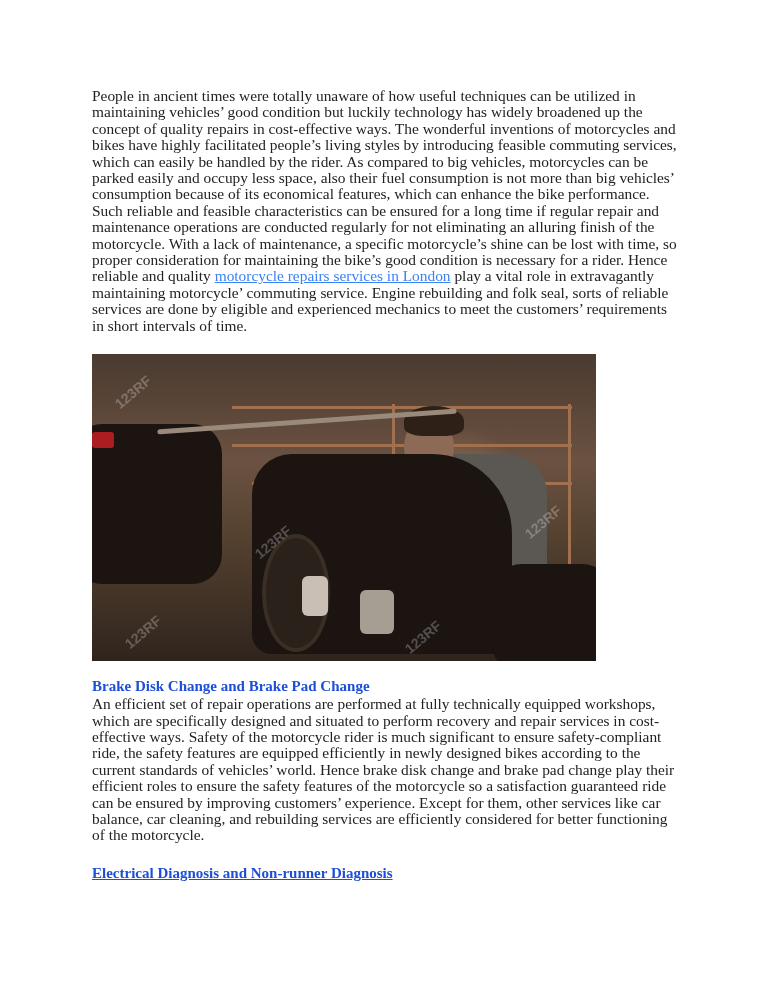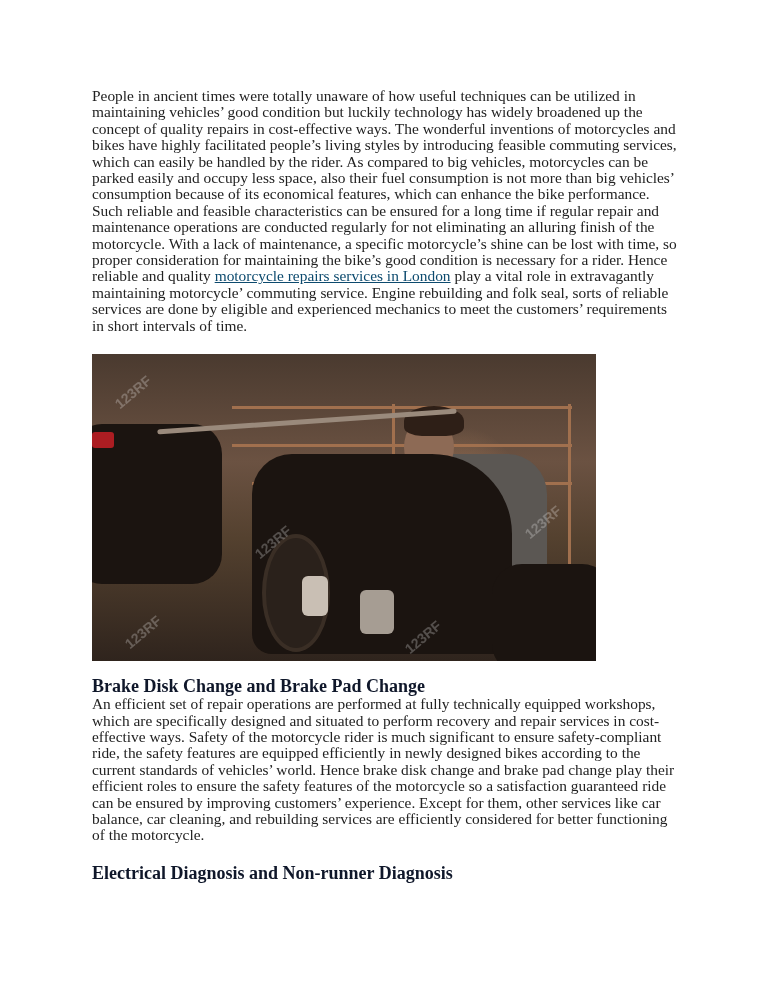--- a/index.html
+++ b/index.html
@@ -2,42 +2,42 @@
 <html><head>
 <meta charset="utf-8">
 <style>
   html, body { margin: 0; padding: 0; background: #ffffff; }
   body { width: 768px; height: 994px; position: relative; overflow: hidden; }
   .page {
     position: absolute; left: 92px; top: 88px; width: 590px;
     font-family: "Liberation Serif", serif; color: #222; font-size: 15.4px; line-height: 16.4px;
   }
   p { margin: 0; }
-  a.link { color: #0c4a6e; text-decoration: underline; }
+  a.link { color: #3b82f6; text-decoration: underline; }
   .figure {
     position: relative; width: 504px; height: 307px; margin-top: 20px;
     overflow: hidden;
     background:
       radial-gradient(ellipse 90px 110px at 370px 150px, rgba(190,140,100,0.55), transparent 70%),
       linear-gradient(180deg, #4a3a2f 0%, #6b5242 35%, #54412f 60%, #2f241d 100%);
   }
   .shelf { position: absolute; background: #a1704e; height: 3px; }
   .shelf-post { position: absolute; width: 3px; background: #a1704e; }
   .bike-shape { position: absolute; background: #1b1410; border-radius: 30px; }
   .handlebar { position: absolute; height: 5px; background: #9a8a7c; border-radius: 3px; }
   .person-head { position: absolute; border-radius: 50%; background: #8d6a55; }
   .person-hair { position: absolute; border-radius: 50% 50% 30% 30%; background: #2e1f17; }
   .person-shirt { position: absolute; background: #5b5753; border-radius: 40px 40px 10px 10px; }
   .tyre { position: absolute; border-radius: 50%; background: #2a211b; border: 4px solid #3a2e25; }
   .tank-light { position: absolute; background: #c61f26; border-radius: 3px; opacity: .85; }
   .chrome { position: absolute; background: #c9bfb4; border-radius: 6px; }
   .wm { position: absolute; color: rgba(255,255,255,0.25); font-family: "Liberation Sans", sans-serif; font-size: 14px; font-weight: bold; transform: rotate(-40deg); }
   h2 {
-    font-family: "Liberation Serif", serif; font-weight: bold; font-size: 18px;
-    margin: 15px 0 0 0; line-height: 20px; color: #0f172a;
+    font-family: "Liberation Serif", serif; font-weight: bold; font-size: 15px;
+    margin: 15px 0 0 0; line-height: 20px; color: #1d4ed8;
   }
 </style>
 </head>
 <body>
 
 <div class="page">
   <p><span>People in ancient times were totally unaware of how useful techniques can be utilized in maintaining vehicles’ good condition but luckily technology has widely broadened up the concept of quality repairs in cost-effective ways. The wonderful inventions of motorcycles and bikes have highly facilitated people’s living styles by introducing feasible commuting services, which can easily be handled by the rider. As compared to big vehicles, motorcycles can be parked easily and occupy less space, also their fuel consumption is not more than big vehicles’ consumption because of its economical features, which can enhance the bike performance. Such reliable and feasible characteristics can be ensured for a long time if regular repair and maintenance operations are conducted regularly for not eliminating an alluring finish of the motorcycle. With a lack of maintenance, a specific motorcycle’s shine can be lost with time, so proper consideration for maintaining the bike’s good condition is necessary for a rider. Hence reliable and quality </span><a class="link" href="#">motorcycle repairs services in London</a><span> play a vital role in extravagantly maintaining motorcycle’ commuting service. Engine rebuilding and folk seal, sorts of reliable services are done by eligible and experienced mechanics to meet the customers’ requirements in short intervals of time.</span></p>
 
   <div class="figure" title="Mechanic with beard working on a motorcycle in a workshop">
     <div class="shelf" style="left:140px;top:52px;width:340px;"></div>
@@ -59,14 +59,14 @@
     <span class="wm" style="left:20px;top:30px;">123RF</span>
     <span class="wm" style="left:160px;top:180px;">123RF</span>
     <span class="wm" style="left:430px;top:160px;">123RF</span>
     <span class="wm" style="left:30px;top:270px;">123RF</span>
     <span class="wm" style="left:310px;top:275px;">123RF</span>
   </div>
 
   <h2>Brake Disk Change and Brake Pad Change</h2>
   <p>An efficient set of repair operations are performed at fully technically equipped workshops, which are specifically designed and situated to perform recovery and repair services in cost-effective ways. Safety of the motorcycle rider is much significant to ensure safety-compliant ride, the safety features are equipped efficiently in newly designed bikes according to the current standards of vehicles’ world. Hence brake disk change and brake pad change play their efficient roles to ensure the safety features of the motorcycle so a satisfaction guaranteed ride can be ensured by improving customers’ experience. Except for them, other services like car balance, car cleaning, and rebuilding services are efficiently considered for better functioning of the motorcycle.</p>
 
-  <h2 style="margin-top:19px;">Electrical Diagnosis and Non-runner Diagnosis</h2>
+  <h2 style="margin-top:19px;text-decoration:underline;">Electrical Diagnosis and Non-runner Diagnosis</h2>
 </div>
 
 </body></html>

